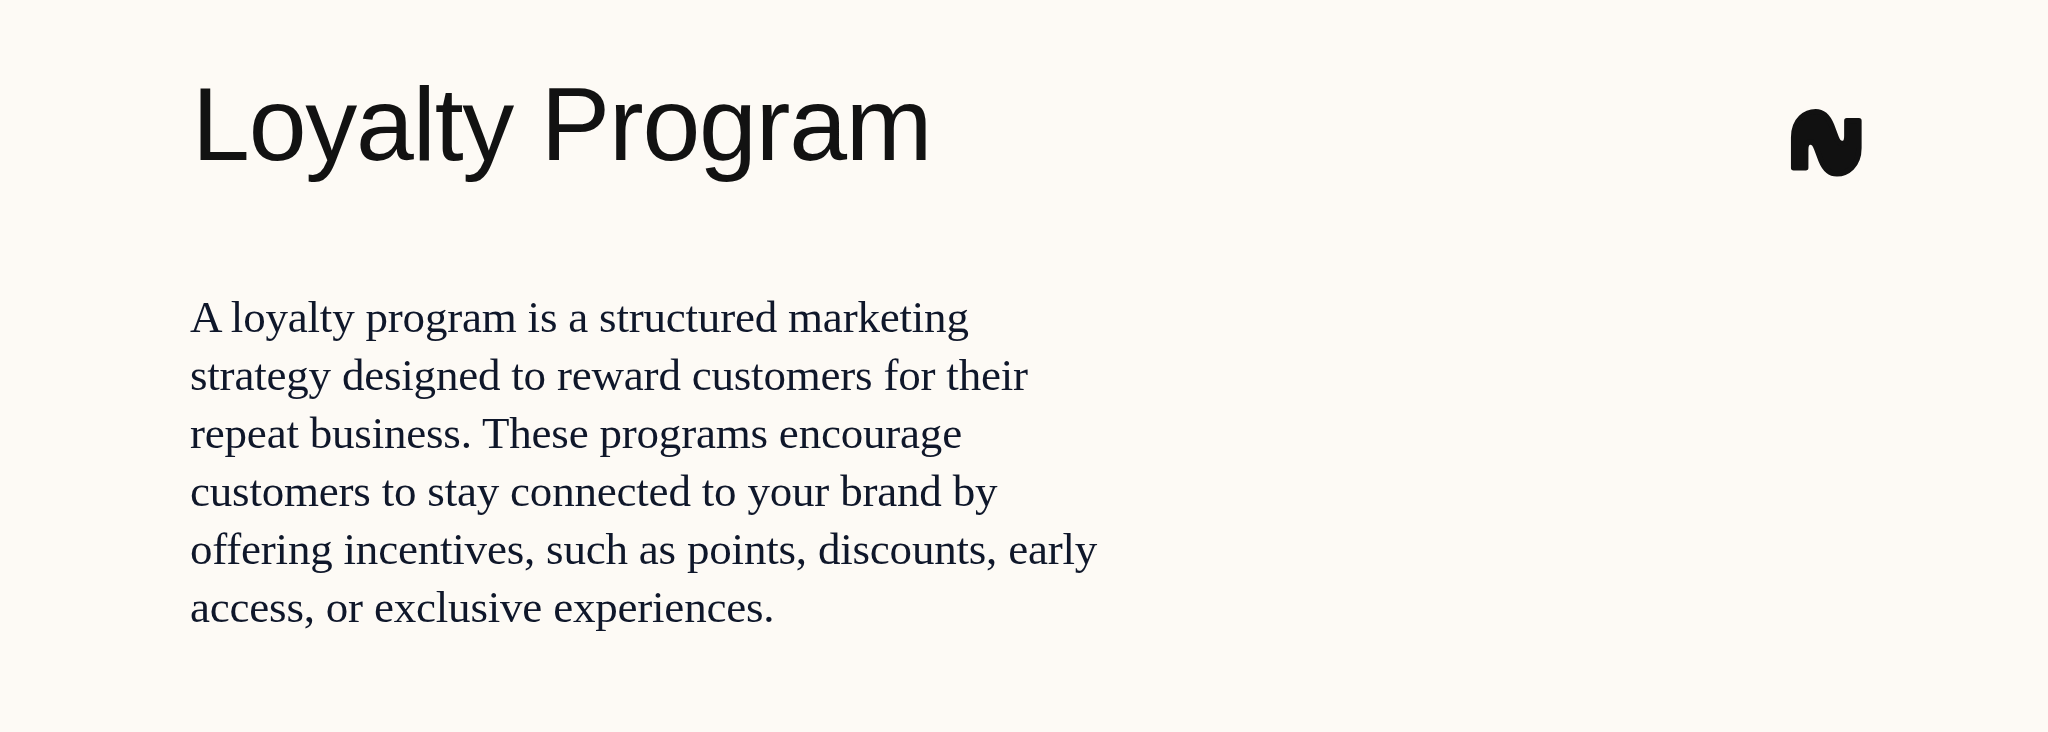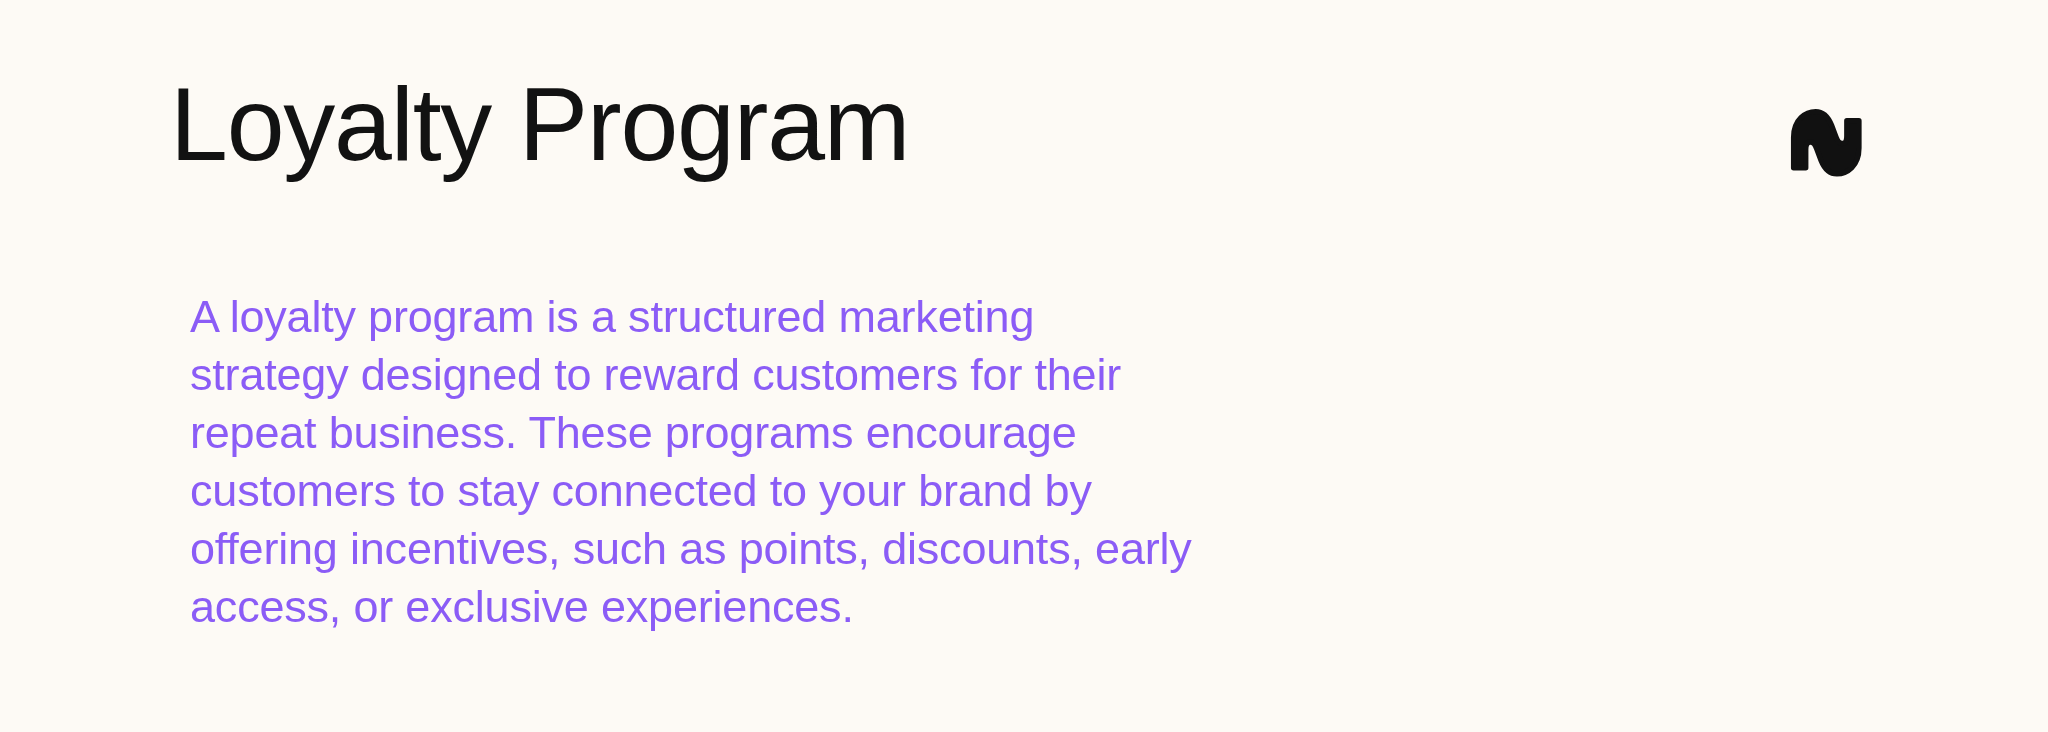--- a/index.html
+++ b/index.html
@@ -20,21 +20,21 @@
     position: relative;
     width: 2048px;
     height: 732px;
     background: #fdfaf5;
     box-sizing: border-box;
   }
 
   
   #header {
     position: absolute;
-    left: 174px;
+    left: 196px;
     right: 186px;
     top: 72px;
     height: 120px;
     display: flex;
     align-items: flex-start;
     justify-content: space-between;
   }
 
   #page-title {
     margin: 0;
@@ -65,26 +65,26 @@
     overflow: visible;
   }
 
   
   #body-copy {
     position: absolute;
     left: 190px;
     top: 288px;
     width: 1360px;
     margin: 0;
-    font-family: Liberation Sans, sans-serif;
+    font-family: Liberation Serif, serif;
     font-size: 45px;
     font-weight: 400;
     line-height: 58px;
     letter-spacing: -0.2px;
-    color: #8b5cf6;
+    color: #0f172a;
     white-space: pre-line;
     -webkit-font-smoothing: antialiased;
   }
 </style>
 </head>
 <body>
 
 <div id="slide">
 
   <div id="header">

